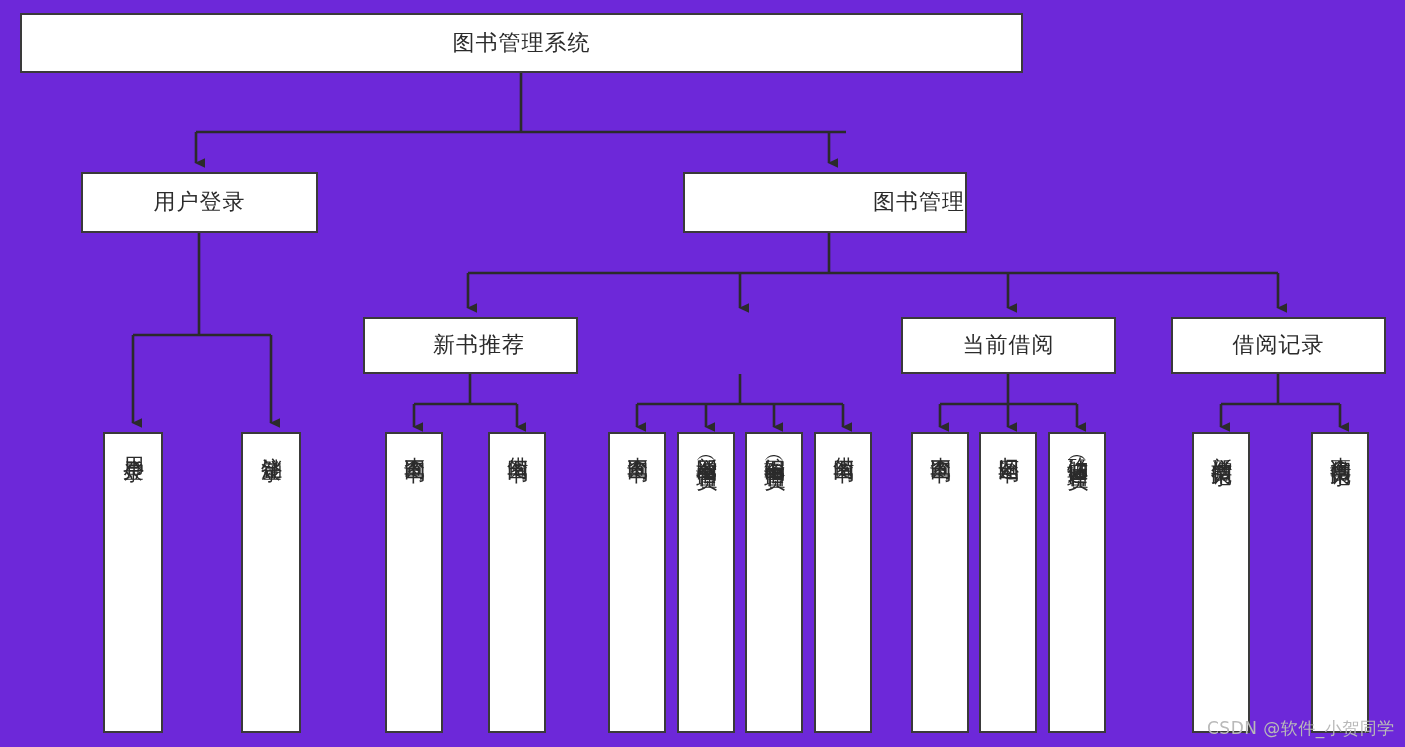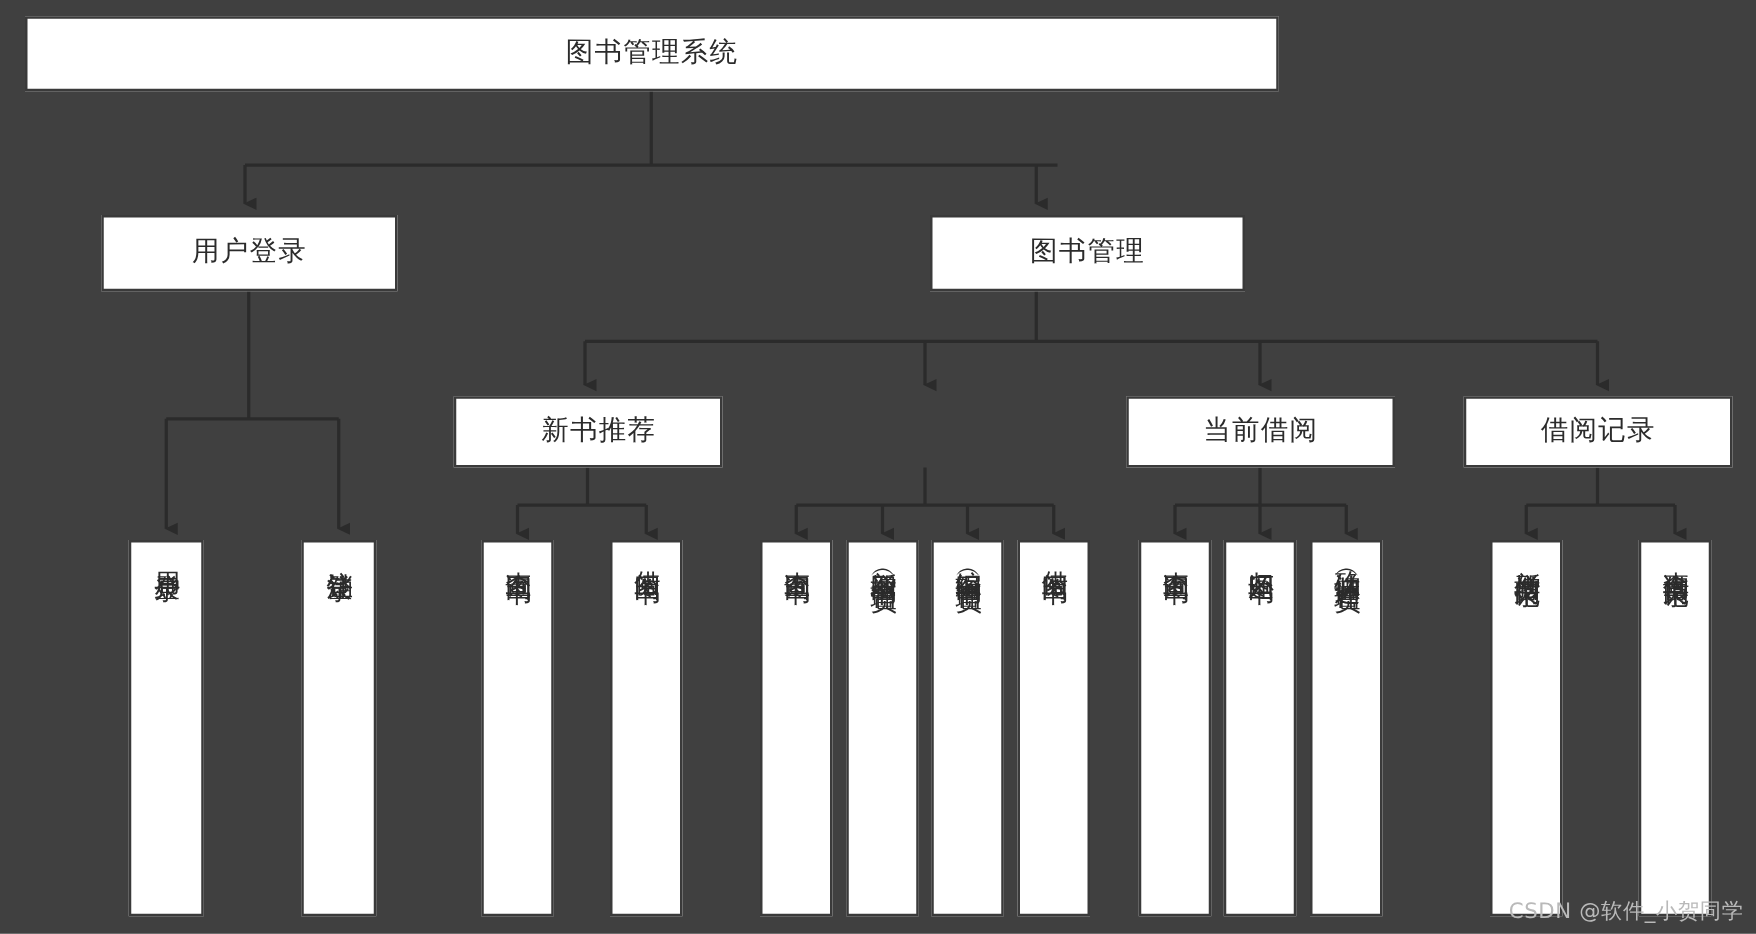--- a/index.html
+++ b/index.html
@@ -10,21 +10,21 @@
   body {
     width: 1405px;
     height: 747px;
     overflow: hidden;
     font-family: "DejaVu Sans", "Liberation Sans", sans-serif;
   }
   #diagram-root {
     position: relative;
     width: 1405px;
     height: 747px;
-    background: #404040;
+    background: #6d28d9;
   }
   svg.diagram-canvas {
     position: absolute;
     top: 0;
     left: 0;
     width: 1405px;
     height: 747px;
     display: block;
   }
   .node-box {
@@ -122,21 +122,21 @@
   </svg>
 
   <div class="node-box horizontal" style="left:20px; top:13px; width:1003px; height:60px;">
     <span>图书管理系统</span>
   </div>
 
   <div class="node-box horizontal" style="left:81px; top:172px; width:237px; height:61px;">
     <span>用户登录</span>
   </div>
 
-  <div class="node-box horizontal" style="left:744px; top:172px; width:252px; height:61px;">
+  <div class="node-box horizontal" style="left:683px; top:172px; width:284px; height:61px;justify-content:flex-end;">
     <span>图书管理</span>
   </div>
 
   <div class="node-box horizontal" style="left:363px; top:317px; width:215px; height:57px;padding-left:17px;">
     <span>新书推荐</span>
   </div>
 
 
   <div class="node-box horizontal" style="left:901px; top:317px; width:215px; height:57px;">
     <span>当前借阅</span>

